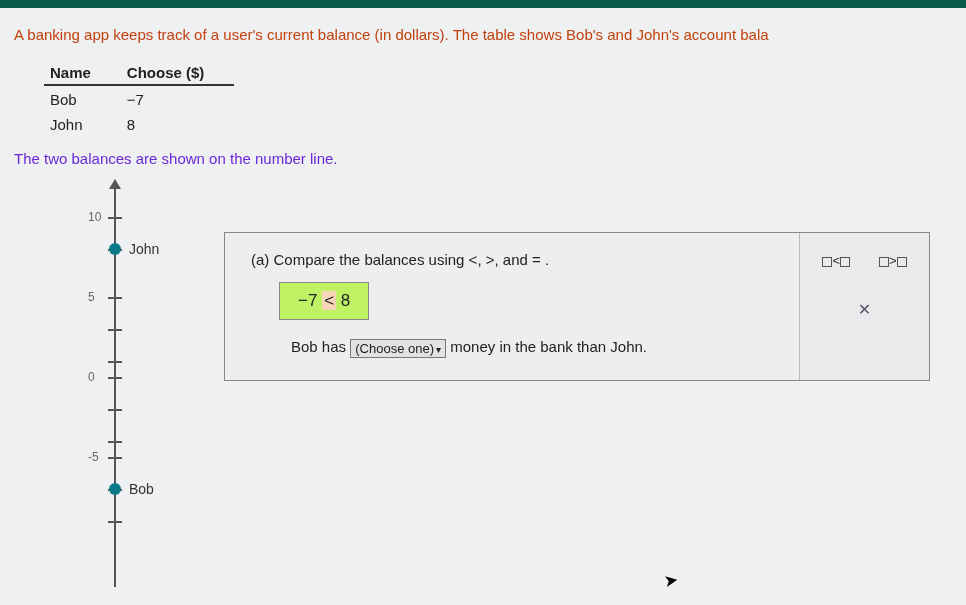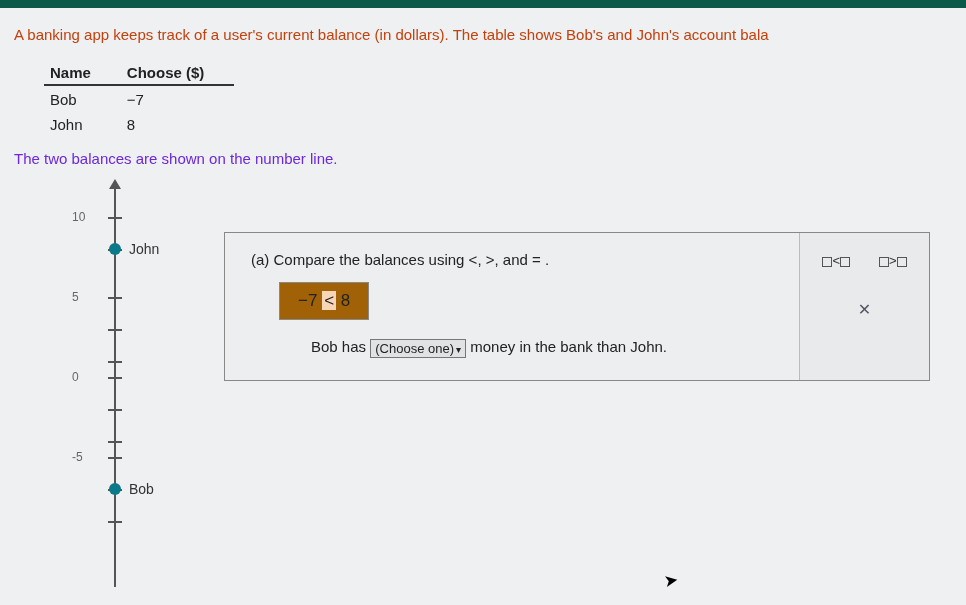--- a/index.html
+++ b/index.html
@@ -81,21 +81,21 @@
     }
     .nl-tick {
       position: absolute;
       left: 44px;
       width: 14px;
       height: 2px;
       background: #555;
     }
     .nl-label {
       position: absolute;
-      left: 8px;
+      left: 24px;
       font-size: 12px;
       color: #666;
       transform: translateY(-50%);
     }
     .nl-point {
       position: absolute;
       left: 45px;
       width: 12px;
       height: 12px;
       border-radius: 50%;
@@ -125,33 +125,33 @@
       font-size: 15px;
       margin-bottom: 14px;
     }
     .answer-box {
       display: inline-block;
       border: 1.5px solid #888;
       padding: 8px 18px;
       font-size: 17px;
       margin-left: 28px;
       margin-bottom: 18px;
-      background: #a16207;
+      background: #bef264;
     }
     .answer-box .highlight {
       background: #f7d6b8;
       padding: 0 2px;
     }
     .part-b {
       font-size: 15px;
       margin-bottom: 10px;
     }
     .fill-blank-line {
       font-size: 15px;
-      margin-left: 60px;
+      margin-left: 40px;
     }
     .dropdown {
       display: inline-block;
       border: 1px solid #777;
       background: #e0e2e4;
       padding: 1px 4px;
       font-size: 13px;
       cursor: pointer;
       vertical-align: middle;
     }

